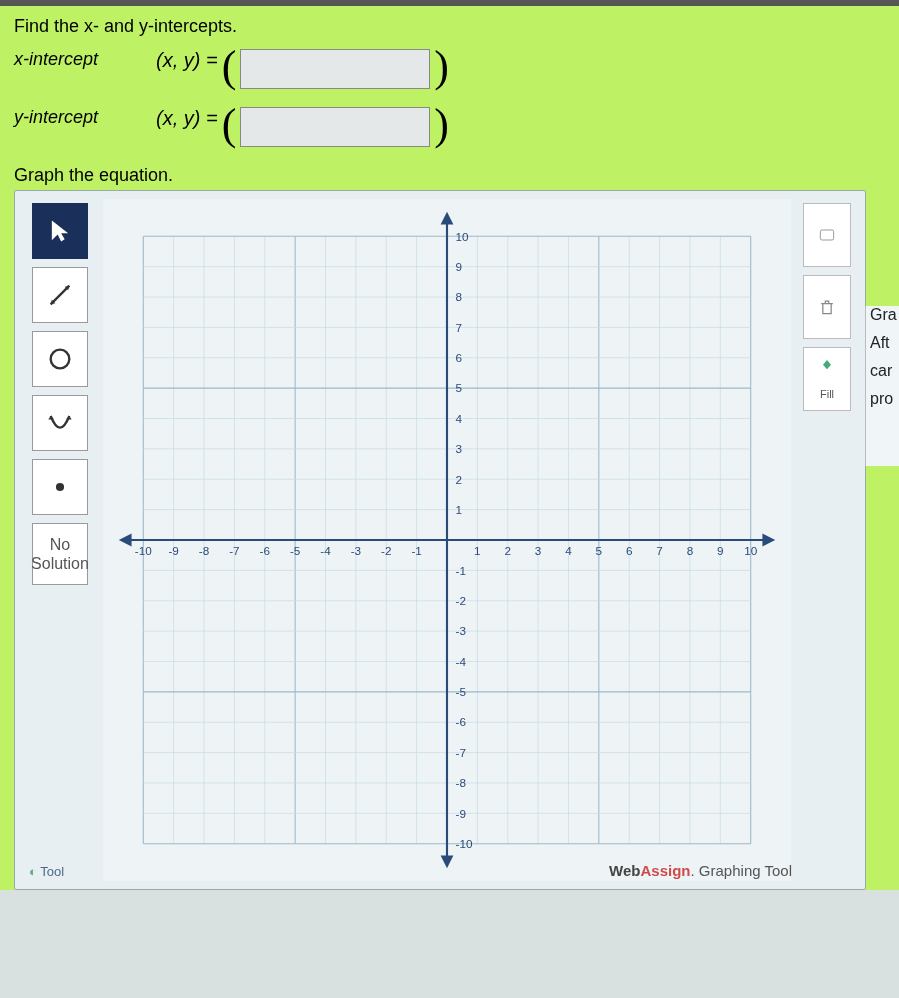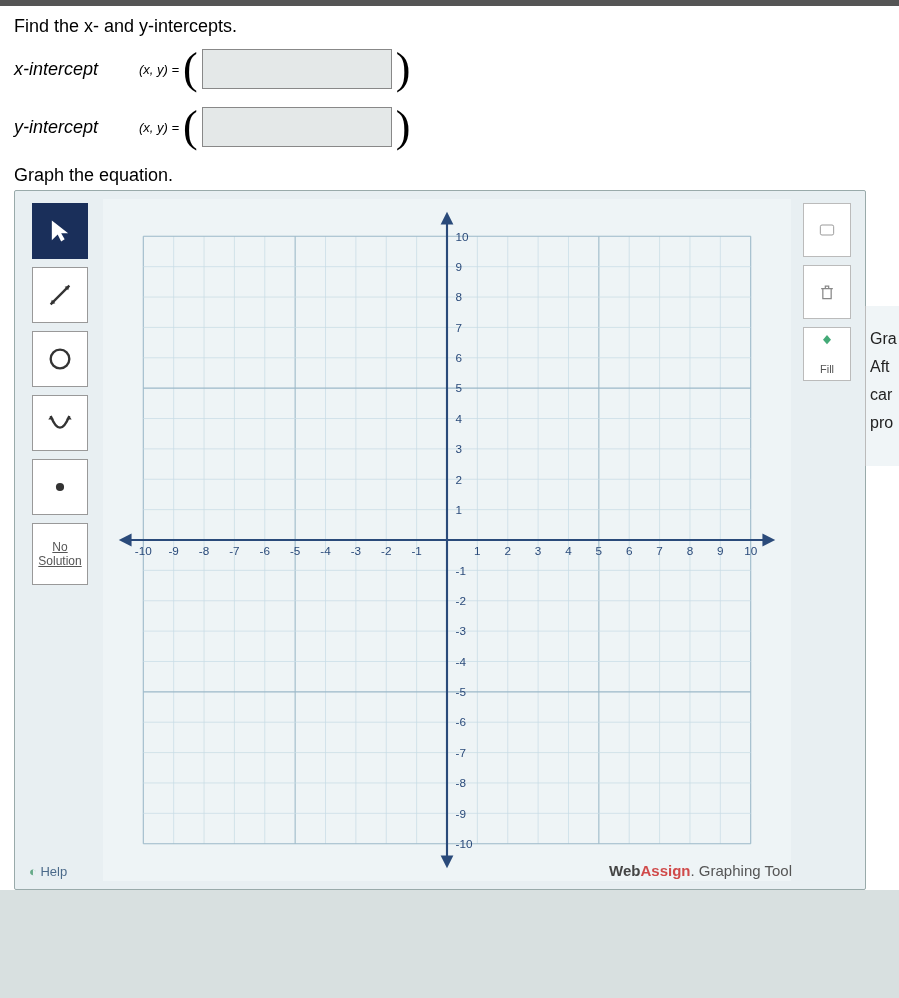--- a/index.html
+++ b/index.html
@@ -5,64 +5,64 @@
 * { box-sizing: border-box; margin: 0; padding: 0; }
 body {
   font-family: Arial, Helvetica, sans-serif;
   background: #d8e0e0;
   width: 899px;
   height: 998px;
   overflow: hidden;
   position: relative;
 }
 .top-border { height: 6px; background: #555; }
-.content { padding: 10px 21px 0 14px; background: #ffffff; }
+.content { padding: 10px 21px 0 14px; background: #bef264; }
 .prompt { font-size: 18px; color: #000; margin-bottom: 12px; }
 .equation { font-size: 20px; font-style: italic; padding-left: 130px; margin-bottom: 18px; }
 .equation .const { color: #d04a4a; font-style: normal; }
-.intercept-row { display: flex; align-items: center; margin-bottom: 18px; }
+.intercept-row { display: flex; align-items: flex-start; margin-bottom: 18px; }
 .intercept-label { width: 125px; font-size: 18px; font-style: italic; }
-.intercept-eq { font-size: 13px; font-style: italic; margin-right: 4px; }
+.intercept-eq { font-size: 20px; font-style: italic; margin-right: 4px; margin-left: 17px; }
 .paren { font-size: 44px; font-family: "Times New Roman", serif; line-height: 0.8; }
 .input-box {
   width: 190px; height: 40px; border: 1px solid #888;
   background: #e4e8e8; margin: 0 4px;
 }
 .graph-label { font-size: 18px; margin-top: 8px; margin-bottom: 4px; }
 .graph-panel {
   border: 1px solid #9aa; background: #e8eff2;
   width: 852px; height: 700px; position: relative;
   display: flex; padding: 8px; border-radius: 2px;
 }
 .toolbar { width: 74px; display: flex; flex-direction: column; gap: 8px; align-items: center; padding-top: 4px; }
 .tool-btn {
   width: 56px; height: 56px; border: 1px solid #999;
   background: #fff; display: flex; align-items: center; justify-content: center;
-  cursor: pointer; font-size: 12px; color: #555; text-align: center; text-decoration: underline;
+  cursor: pointer; font-size: 16px; color: #555; text-align: center;
 }
 .tool-btn.selected { background: #1a2f5a; border-color: #1a2f5a; }
 .tool-btn svg { width: 28px; height: 28px; }
 .tool-btn.tall { height: 62px; flex-direction: column; line-height: 1.2; }
 .grid-area { flex: 1; position: relative; background: #eef4f6; margin: 0 6px; }
 .grid-svg { width: 100%; height: 100%; }
 .right-tools { width: 60px; display: flex; flex-direction: column; gap: 8px; align-items: center; padding-top: 4px; }
 .rt-btn {
-  width: 48px; height: 54px; border: 1px solid #bbb; background: #fff;
+  width: 48px; height: 64px; border: 1px solid #bbb; background: #fff;
   display: flex; flex-direction: column; align-items: center; justify-content: center;
   font-size: 10px; color: #4a7; cursor: pointer; gap: 12px;
 }
 .rt-btn .lbl { color: #555; font-size: 11px; margin-top: 2px; }
 .help-link { position: absolute; bottom: 10px; left: 14px; font-size: 13px; color: #4b6a8a; cursor: pointer; }
 .help-link::before { content: "◐ "; color: #6a8; }
 .footer-brand { position: absolute; bottom: 10px; right: 73px; font-size: 15px; color: #555; }
 .footer-brand b { color: #444; }
 .footer-brand .assign { color: #d04a4a; font-weight: bold; }
 .side-cut {
   position: absolute; top: 306px; right: 0; width: 34px; height: 160px;
-  background: #f0f5f7; border-left: 1px solid #bbb; padding: 24px 4px;
+  background: #f0f5f7; border-left: 1px solid #bbb; padding: 0 4px;
   font-size: 16px; color: #222; overflow: hidden;
 }
 .side-cut .line { margin-bottom: 10px; white-space: nowrap; }
 </style>
 </head>
 <body>
 
 <div class="top-border"></div>
 <div class="content">
   <div class="prompt">Find the x- and y-intercepts.</div>
@@ -230,21 +230,21 @@
           </svg>
       </div>
       <div class="rt-btn">
         <svg width="16" height="16" viewBox="0 0 24 24">
             <path d="M12 3 L18 10 L12 17 L6 10 Z" fill="#4a7"></path>
           </svg>
         <div class="lbl">Fill</div>
       </div>
     </div>
 
-    <div class="help-link">Help</div>
+    <div class="help-link">Tool</div>
     <div class="footer-brand">
       <b>Web</b><span class="assign">Assign</span><span>. Graphing Tool</span>
     </div>
   </div>
 </div>
 
 <div class="side-cut">
   <div class="line">Gra</div>
   <div class="line">Aft</div>
   <div class="line">car</div>

